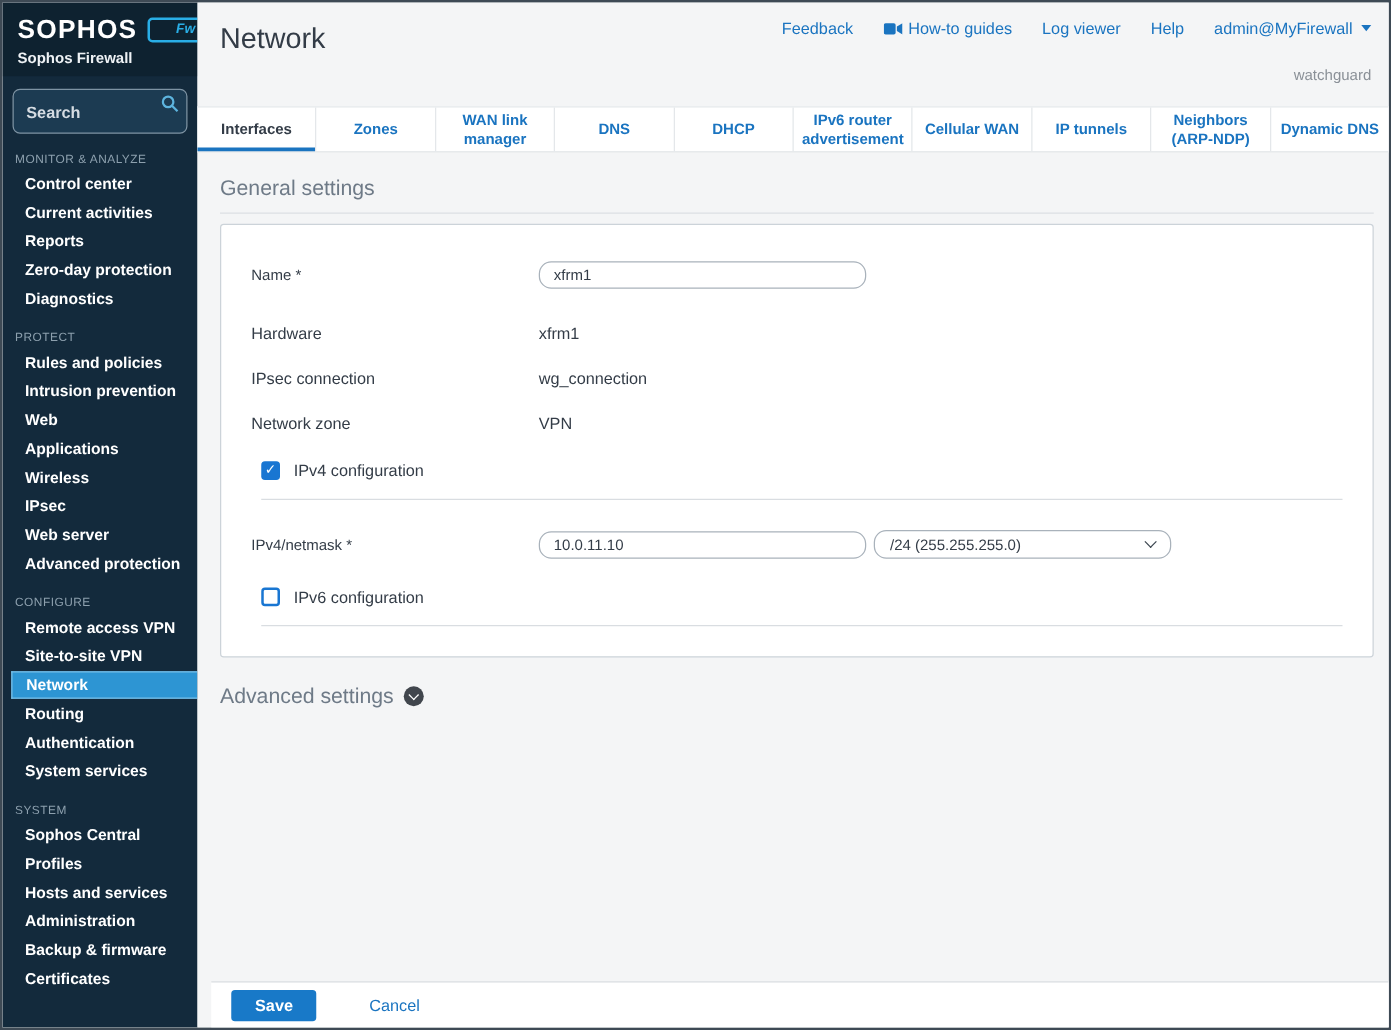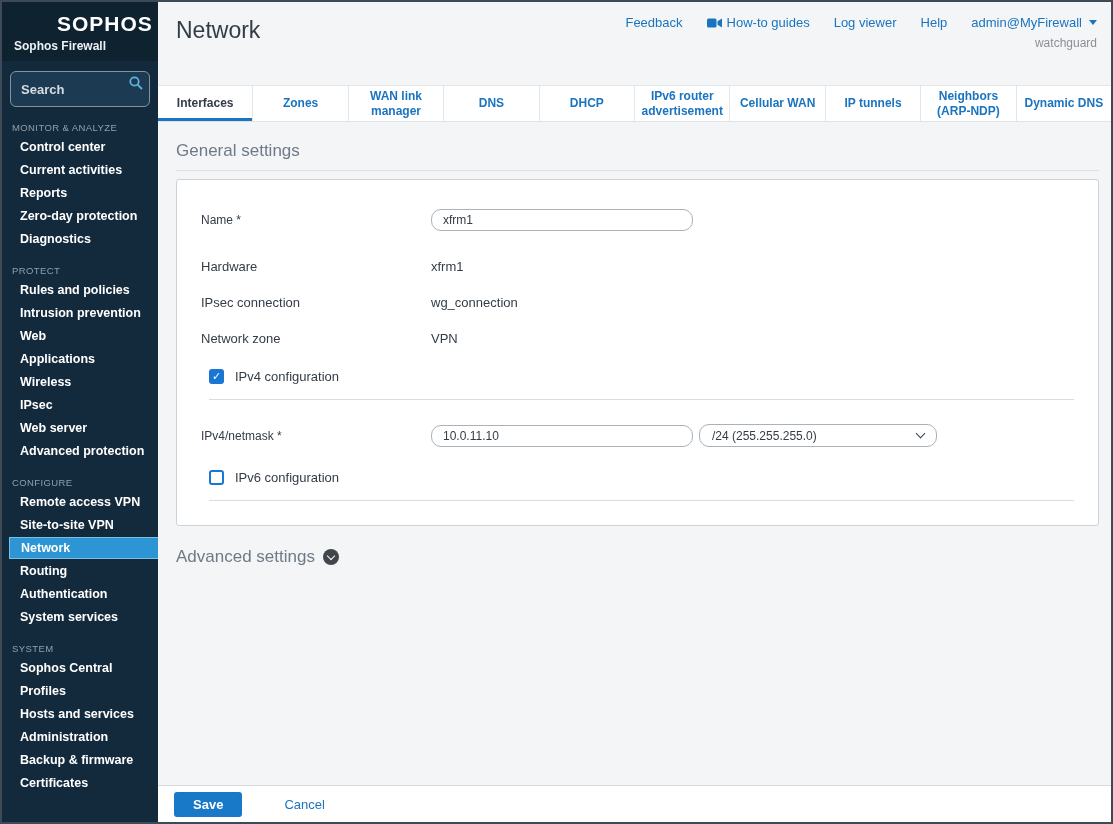--- a/index.html
+++ b/index.html
@@ -16,21 +16,21 @@
   }
 
   
   .sidebar {
     width: 156px; min-width: 156px;
     background: #132a3c;
     color: #fff;
     overflow: hidden;
   }
   .logo-block { background: #0e2230; padding: 10px 10px 8px 12px; }
-  .brand-row { display: flex; align-items: center; margin-left: 43px; }
+  .brand-row { display: flex; align-items: center; }
   .brand { font-size: 21px; font-weight: 800; letter-spacing: 1px; color: #ffffff; }
   .fw-badge {
     margin-left: 8px;
     border: 2px solid #29aee6; border-radius: 4px;
     color: #29aee6; font-size: 11px; font-weight: 700; font-style: italic;
     padding: 2px 5px 3px 21px; line-height: 11px;
   }
   .logo-subtitle { font-size: 12px; font-weight: 700; color: #eef2f5; margin-top: 3px; }
 
   .search-wrap { position: relative; margin: 10px 8px 4px 8px; }
@@ -67,21 +67,21 @@
   .topbar { height: 83px; padding: 13px 14px 0 18px; display: flex; justify-content: space-between; }
   .page-title { font-size: 23px; font-weight: 500; color: #333c47; margin-top: 2px; }
   .top-right { text-align: right; }
   .top-links { display: flex; align-items: center; gap: 24px; font-size: 13px; }
   .top-links a { color: #1a74c0; text-decoration: none; cursor: pointer; display: inline-flex; align-items: center; gap: 5px; }
   .caret-down {
     display: inline-block; width: 0; height: 0; margin-left: 2px;
     border-left: 4px solid transparent; border-right: 4px solid transparent;
     border-top: 5px solid #1a74c0;
   }
-  .watchguard { font-size: 12px; color: #8a9097; margin-top: 6px; }
+  .watchguard { font-size: 12px; color: #8a9097; margin-top: 23px; }
 
   .tab-strip {
     display: flex; background: #ffffff;
     border-top: 1px solid #e4e7ea; border-bottom: 1px solid #dfe3e6;
     height: 37px;
   }
   .tab {
     flex: 1; display: flex; align-items: center; justify-content: center;
     text-align: center; font-size: 12px; font-weight: 700; color: #1a74c0;
     border-right: 1px solid #e4e7ea; cursor: pointer; position: relative;
@@ -147,21 +147,21 @@
     margin-top: 21px; font-size: 17px; color: #6e7a87;
     display: flex; align-items: center; gap: 8px;
   }
   .circle-chevron {
     width: 16px; height: 16px; border-radius: 50%; background: #41464d;
     display: flex; align-items: center; justify-content: center; cursor: pointer;
   }
   .circle-chevron .chev { border-color: #ffffff; width: 6px; height: 6px; margin-top: -3px; }
 
   .footer {
-    position: absolute; left: 0; right: 0; bottom: 0; height: 37px;
+    position: absolute; left: 11px; right: 0; bottom: 0; height: 37px;
     background: #ffffff; border-top: 1px solid #d8dcdf;
     display: flex; align-items: center; padding-left: 16px; gap: 42px;
   }
   .save-btn {
     background: #1879c8; color: #ffffff; border: none; border-radius: 3px;
     font-size: 13px; font-weight: 700; padding: 5px 19px; cursor: pointer;
     font-family: "Liberation Sans", sans-serif;
   }
   .cancel-link { color: #1a74c0; font-size: 13px; text-decoration: none; cursor: pointer; }
 </style>

